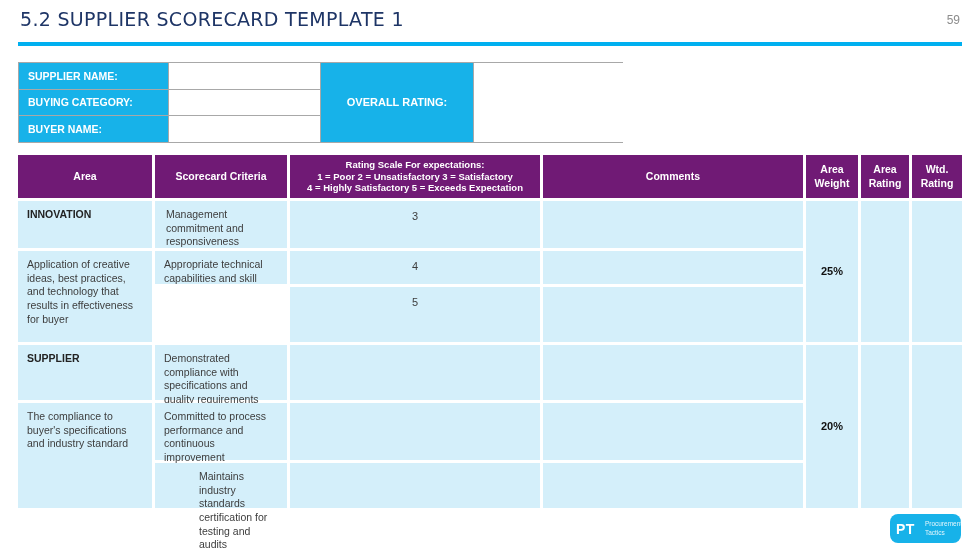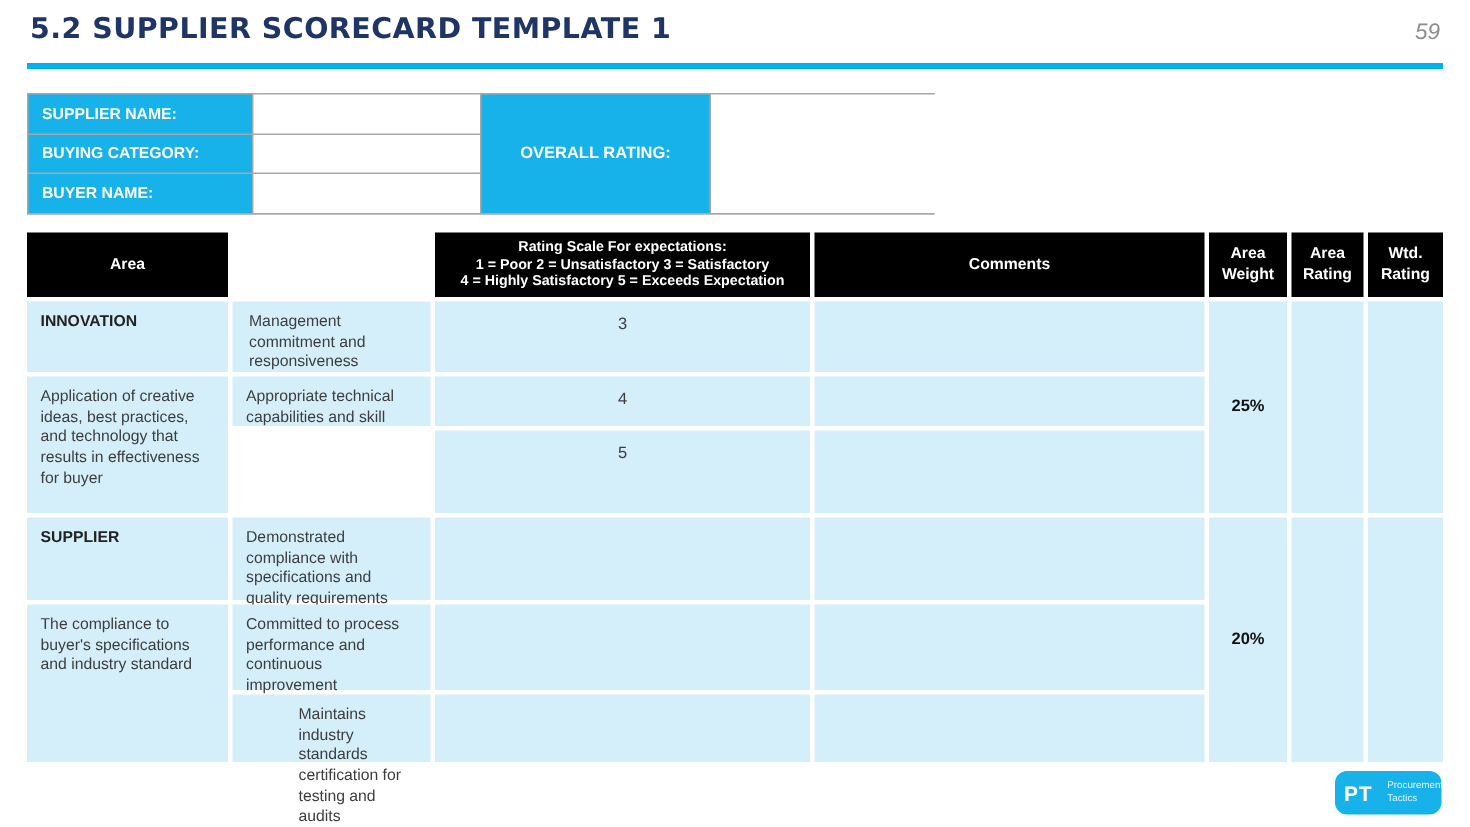--- a/index.html
+++ b/index.html
@@ -6,25 +6,25 @@
   html,body { background:#ffffff; }
   body { font-family:"Liberation Sans", sans-serif; }
   #page {
     position:relative; width:980px; height:551px; background:#ffffff; overflow:hidden;
   }
 
   
   .page-title {
     position:absolute; left:20px; top:8px;
     font-family:"DejaVu Sans", sans-serif;
-    font-size:19px; font-weight:bold; color:#1e3566; letter-spacing:0.3px;
+    font-size:19px; font-weight:normal; color:#1e3566; letter-spacing:0.3px;
   }
   .page-number {
     position:absolute; top:13px; right:20px;
-    font-size:15px; color:#8c8c8c;font-style:italic;
+    font-size:12px; color:#8c8c8c;
   }
   .title-rule {
     position:absolute; left:18px; top:42px; width:944px; height:4px; background:#00b0f0;
   }
 
   
   .form-grid {
     position:absolute; left:18px; top:62px; width:605px; height:81px;
     display:grid;
     grid-template-columns:149px 151px 152px 150px;
@@ -45,21 +45,21 @@
 
   
   .score-table {
     position:absolute; left:18px; top:155px; width:944px;
     display:grid;
     grid-template-columns:134px 132px 250px 260px 52px 48px 50px;
     grid-template-rows:43px 47px 33px 55px 55px 57px 45px;
     gap:3px;
   }
   .th {
-    background:#000000; color:#ffffff; font-weight:bold; font-size:10.5px;
+    background:#701a75; color:#ffffff; font-weight:bold; font-size:10.5px;
     display:flex; flex-direction:column; align-items:center; justify-content:center;
     text-align:center; line-height:1.25; padding:2px 4px;
   }
   .th-scale { font-size:9.5px; }
   .td {
     background:#d4effa; color:#3d3d3d; font-size:10.5px; line-height:1.3;
     padding:7px 9px;
   }
   .td-areahead { font-weight:bold; color:#222222; }
   .td-rating { text-align:center; padding-top:8px; font-size:11px; }
@@ -98,20 +98,21 @@
     <div class="overall-value"></div>
     <div class="form-label">BUYING CATEGORY:</div>
     <div class="form-input"></div>
     <div class="form-label">BUYER NAME:</div>
     <div class="form-input"></div>
   </div>
 
   <div class="score-table">
 
     <div class="th" style="grid-column:1;grid-row:1;">Area</div>
+    <div class="th" style="grid-column:2;grid-row:1;">Scorecard Criteria</div>
     <div class="th th-scale" style="grid-column:3;grid-row:1;">
       <span>Rating Scale For expectations:</span>
       <span>1 = Poor 2 = Unsatisfactory  3 = Satisfactory</span>
       <span>4 = Highly Satisfactory 5 = Exceeds Expectation</span>
     </div>
     <div class="th" style="grid-column:4;grid-row:1;">Comments</div>
     <div class="th" style="grid-column:5;grid-row:1;">Area Weight</div>
     <div class="th" style="grid-column:6;grid-row:1;">Area Rating</div>
     <div class="th" style="grid-column:7;grid-row:1;">Wtd. Rating</div>
 

